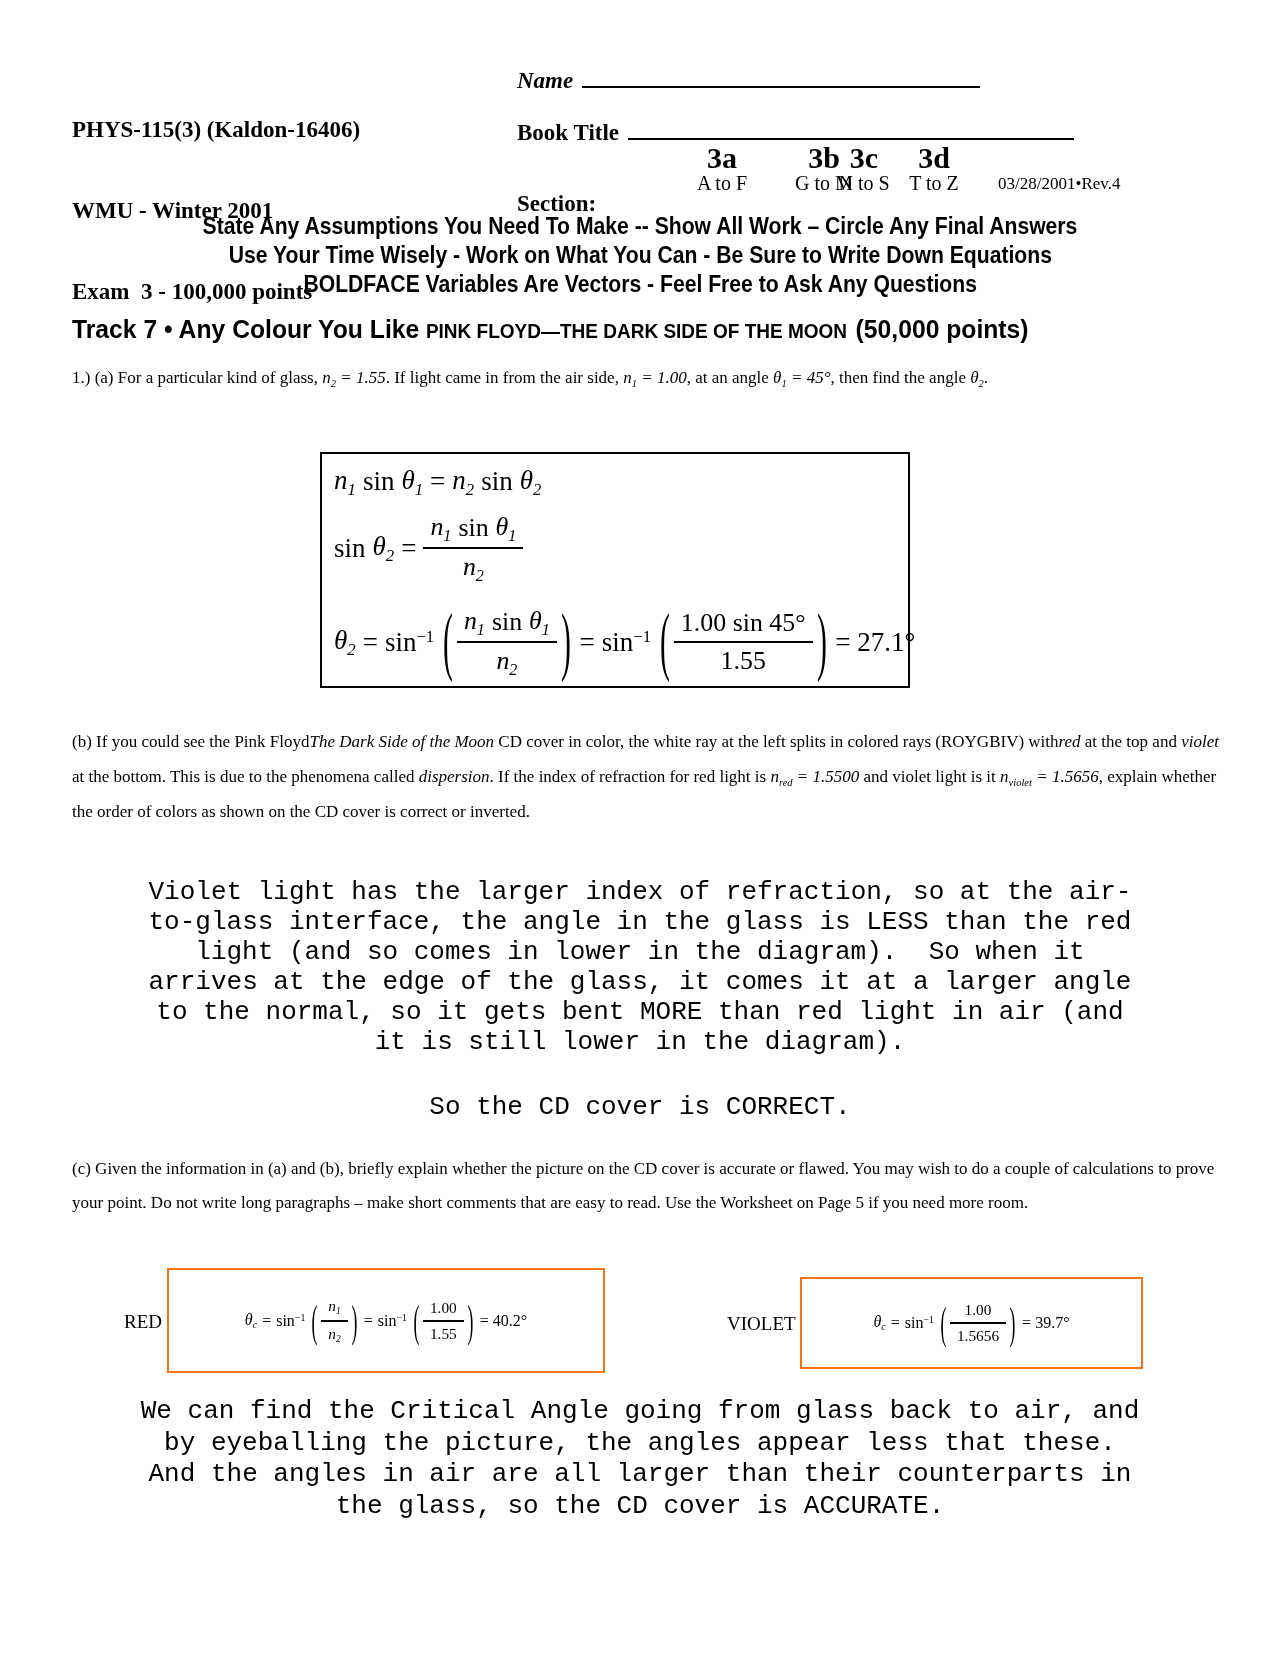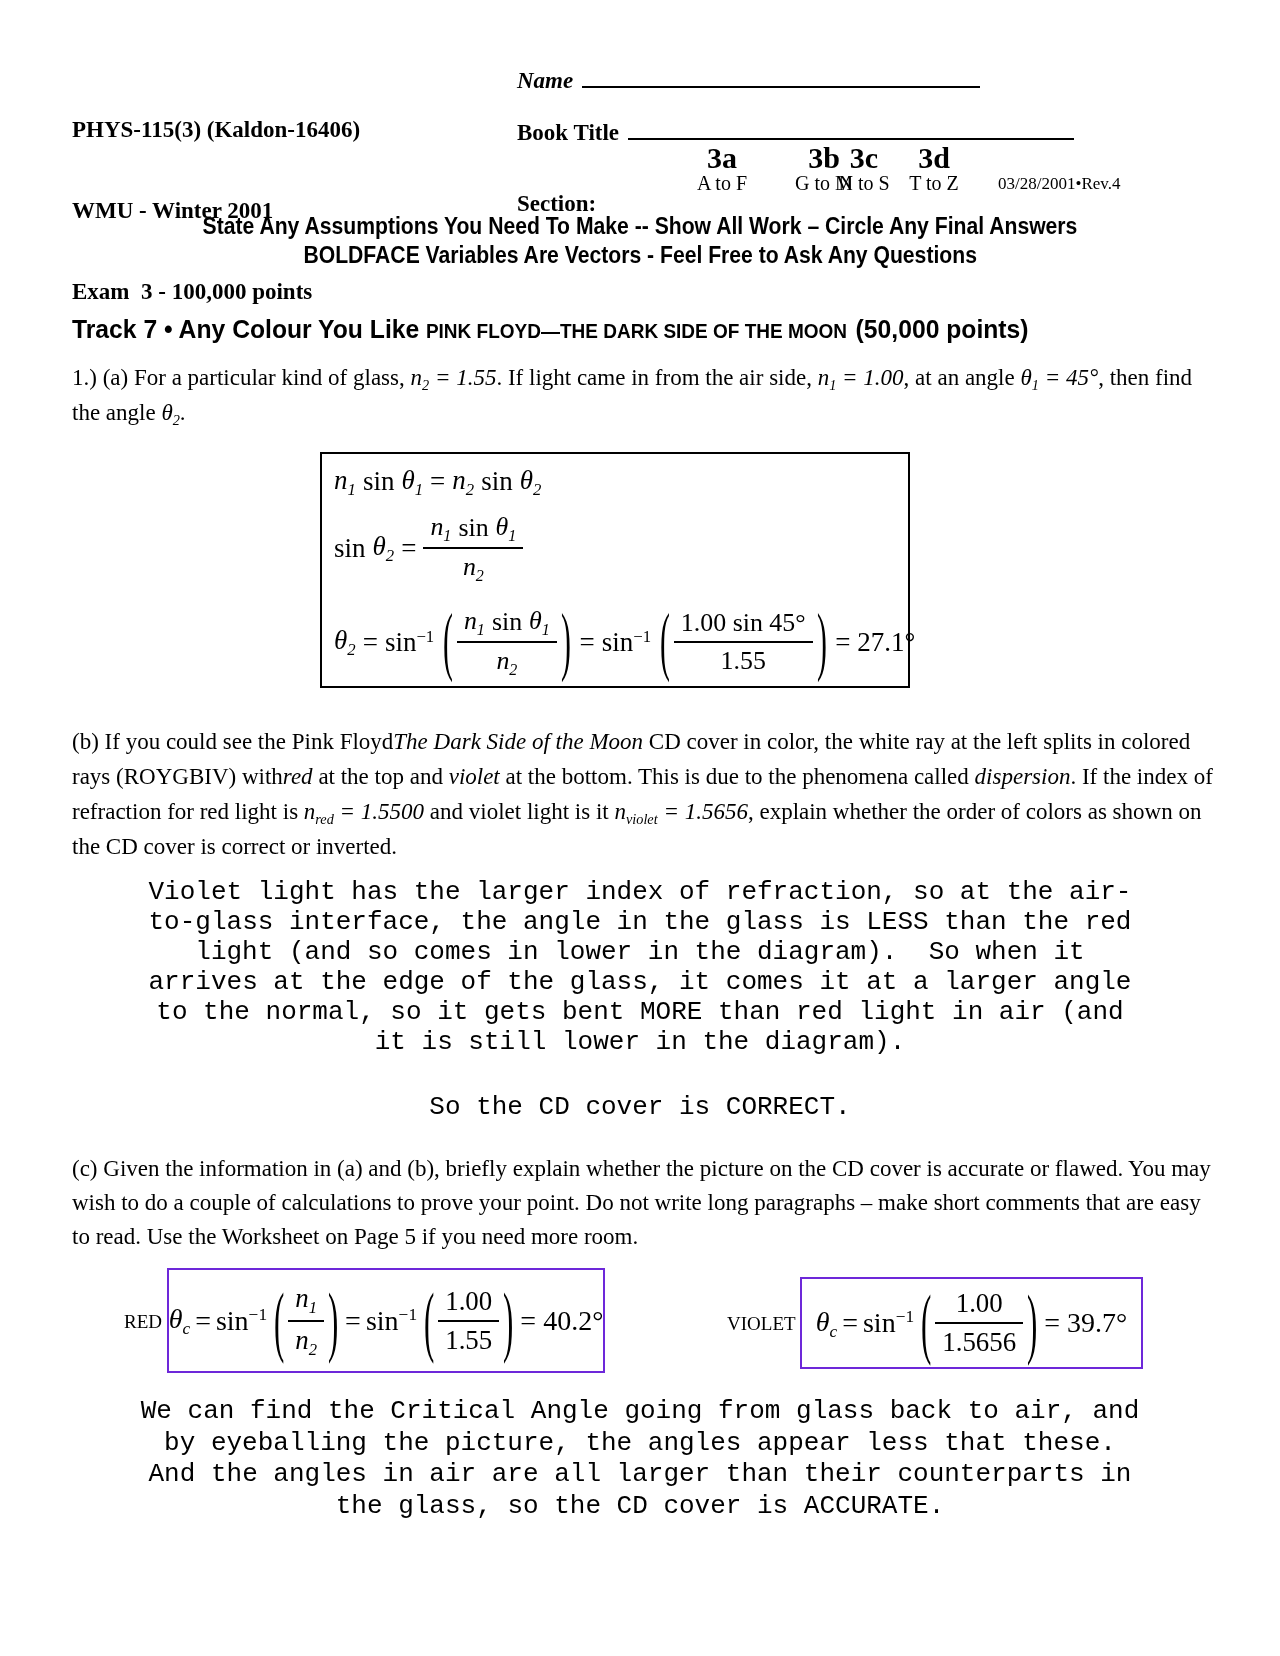--- a/index.html
+++ b/index.html
@@ -31,21 +31,21 @@
     font-family:"Liberation Sans", sans-serif; font-weight:bold; font-size:23.5px; line-height:29px; }
   .squeeze { display:inline-block; transform:scaleX(0.9); transform-origin:50% 50%; white-space:nowrap; }
 
   
   .track { position:absolute; left:72px; top:314px; font-family:"Liberation Sans", sans-serif;
     font-weight:bold; font-size:26px; white-space:nowrap; transform:scaleX(0.95); transform-origin:0 50%; }
   .track .album { font-size:20px; margin-left:7px; }
   .track .points { margin-left:9px; }
 
   
-  .para { position:absolute; left:72px; width:1148px; font-size:23px; line-height:35px; }
+  .para { position:absolute; left:72px; width:1148px; font-size:17px; line-height:35px; }
   .para-a { top:360px; }
   .para-b { top:724px; }
   .para-c { top:1152px; line-height:34px; }
 
   
   .eqrow { display:inline-flex; align-items:center; gap:7px; white-space:nowrap; }
   .frac { display:inline-flex; flex-direction:column; font-size:0.96em; }
   .fnum { display:flex; justify-content:center; padding:0 7px 3px; }
   .fden { display:flex; justify-content:center; border-top:2px solid #000; padding:3px 7px 0; }
   .pgroup { display:inline-flex; align-items:center; }
@@ -56,22 +56,22 @@
 
   .snell-box { position:absolute; left:320px; top:452px; width:590px; height:236px;
     border:2px solid #000; box-sizing:border-box; padding:8px 0 0 12px; font-size:27px; }
   .snell-line1 { height:40px; display:flex; align-items:center; }
   .snell-line2 { margin-top:2px; height:88px; display:flex; align-items:center; }
   .snell-line3 { margin-top:2px; height:96px; display:flex; align-items:center; }
 
   .crit-label { position:absolute; font-size:19px; }
   .red-label { left:124px; top:1311px; }
   .violet-label { left:727px; top:1313px; }
-  .crit-box { position:absolute; border:2px solid #6d28d9; box-sizing:border-box;
-    display:flex; align-items:center; justify-content:center; font-size:28px; }
+  .crit-box { position:absolute; border:2px solid #f97316; box-sizing:border-box;
+    display:flex; align-items:center; justify-content:center; font-size:16px; }
   .red-box { left:167px; top:1268px; width:438px; height:105px; }
   .violet-box { left:800px; top:1277px; width:343px; height:92px; }
 
   
   .typed { position:absolute; left:0; width:1280px; text-align:center;
     font-family:"Liberation Mono", monospace; font-size:26px; white-space:pre-wrap; }
   .answer-b { top:877px; line-height:30px; }
   .answer-b-conclusion { top:1092px; line-height:30px; }
   .answer-c { top:1396px; line-height:31.5px; }
 </style>
@@ -107,20 +107,21 @@
     <div class="range">N to S</div>
   </div>
   <div class="sec-col" style="left:896px;">
     <div class="code">3d</div>
     <div class="range">T to Z</div>
   </div>
   <div class="rev-date">03/28/2001•Rev.4</div>
 
   <div class="instructions">
     <div><span class="squeeze">State Any Assumptions You Need To Make -- Show All Work – Circle Any Final Answers</span></div>
+    <div><span class="squeeze">Use Your Time Wisely - Work on What You Can - Be Sure to Write Down Equations</span></div>
     <div><span class="squeeze">BOLDFACE Variables Are Vectors - Feel Free to Ask Any Questions</span></div>
   </div>
 
   <div class="track">
     <span>Track 7 • Any Colour You Like</span><span class="album">PINK FLOYD—THE DARK SIDE OF THE MOON</span><span class="points">(50,000 points)</span>
   </div>
 
   <div class="para para-a">
     <span>1.)  (a) For a particular kind of glass, </span><i><i>n</i><sub>2</sub></i><i> = 1.55</i><span>.  If light came in from the air side, </span><i><i>n</i><sub>1</sub></i><i> = 1.00</i><span>, at an angle </span><i><i>θ</i><sub>1</sub></i><i> = 45°</i><span>, then find the angle </span><i><i>θ</i><sub>2</sub></i><span>.</span>
   </div>

